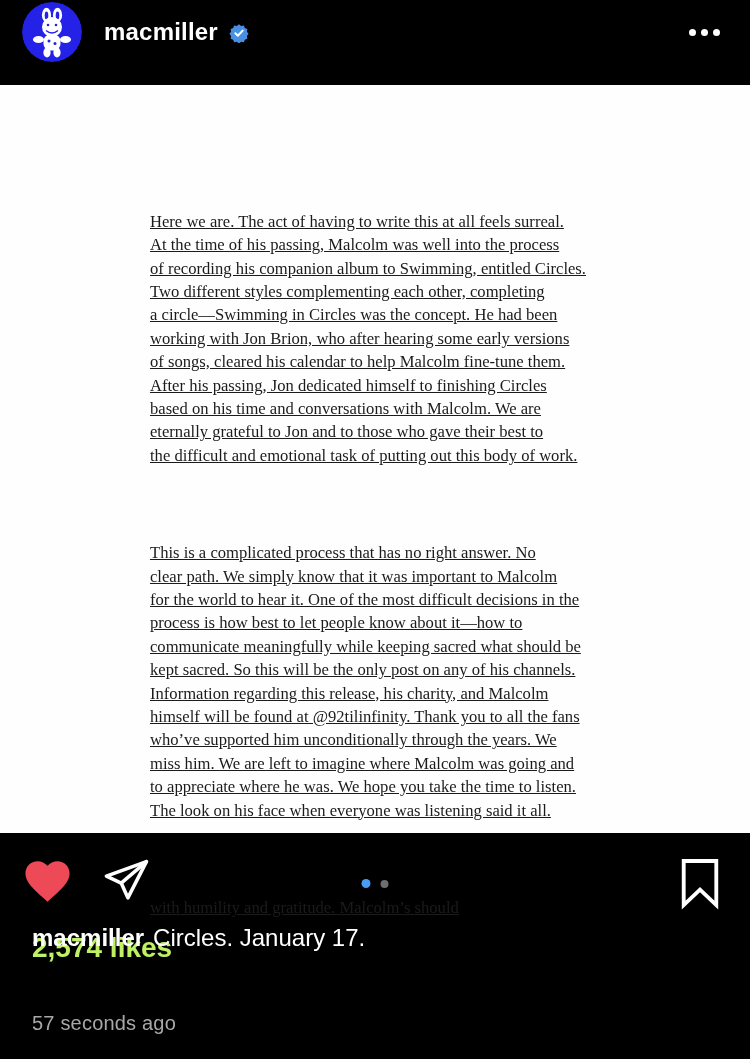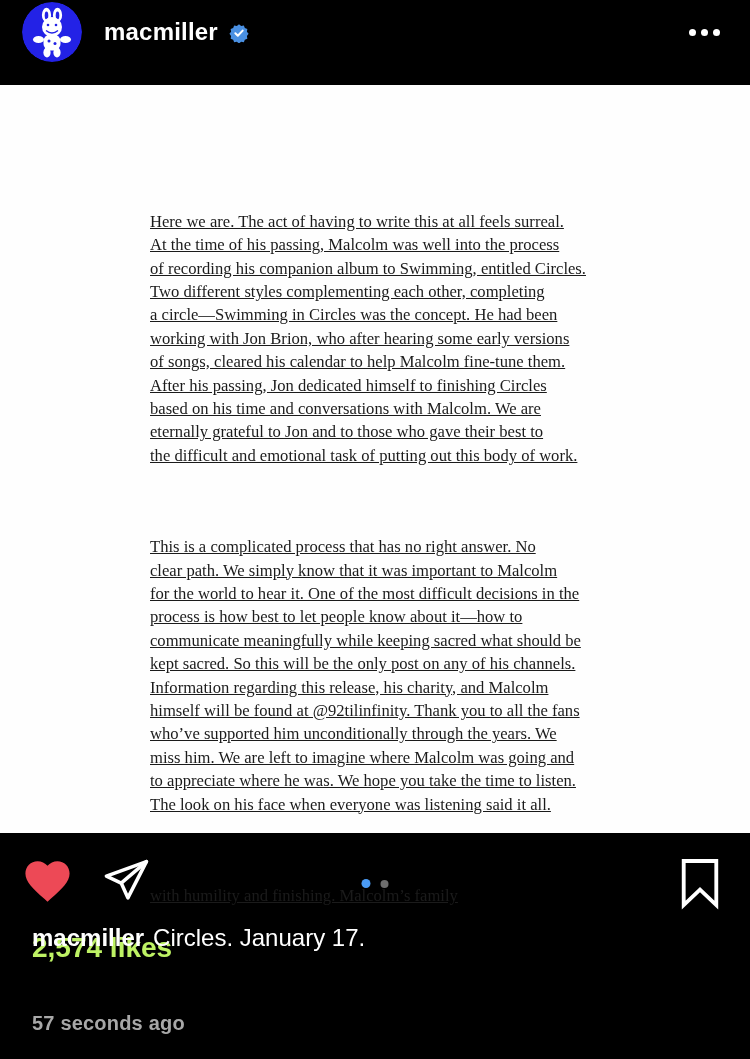--- a/index.html
+++ b/index.html
@@ -16,39 +16,39 @@
   .verified { display: inline-flex; align-items: center; justify-content: center; width: 20px; height: 20px; margin-left: 11px; margin-top: 2px; }
   .more-btn { position: absolute; right: 26px; top: 22px; height: 20px; display: flex; align-items: center; gap: 5px; background: none; border: none; cursor: pointer; padding: 4px; }
   .more-dot { width: 7px; height: 7px; border-radius: 50%; background: #fff; }
 
   
   .post-image { position: absolute; left: 0; top: 85px; width: 750px; height: 748px; background: #fefefe; }
   .letter { position: absolute; left: 150px; top: 78px; color: #1b1b1b;
             font-family: "Liberation Serif", "DejaVu Serif", serif;
             font-size: 16.6px; line-height: 23.4px; white-space: pre; }
   .letter p { margin: 0; text-decoration: underline; }
-  .letter p + p { margin-top: 21px; }
+  .letter p + p { margin-top: 27px; }
 
   
   .action-bar { position: absolute; left: 0; top: 833px; width: 750px; height: 80px; }
   .icon-btn { position: absolute; background: none; border: none; cursor: pointer; padding: 0; line-height: 0; }
   .like-btn   { left: 21px;  top: 22px; }
   .share-btn  { left: 100px; top: 24px; }
   .save-btn   { right: 27px; top: 23px; }
 
   .carousel { position: absolute; left: 50%; top: 46px; transform: translateX(-50%); display: flex; align-items: center; gap: 10px; }
   .carousel .dot { border-radius: 50%; }
   .carousel .dot.active   { width: 9px; height: 9px; background: #4a9bf5; }
   .carousel .dot.inactive { width: 8px; height: 8px; background: #6e6e6e; }
 
   
   .likes { position: absolute; left: 32px; top: 932px; color: #bef264; font-size: 28px; font-weight: 700; cursor: pointer; }
   .caption { position: absolute; left: 32px; top: 924px; color: #fff; font-size: 24px; font-weight: 400; }
   .caption .caption-user { font-weight: 700; margin-right: 9px; cursor: pointer; }
-  .timestamp { position: absolute; left: 32px; top: 1012px; color: #a8a8a8; font-size: 20px; letter-spacing: 0.2px; font-weight: bold; }
+  .timestamp { position: absolute; left: 32px; top: 1012px; color: #a8a8a8; font-size: 20px; letter-spacing: 0.2px; }
 </style>
 </head>
 <body>
 
 <div class="screen">
 
   <header class="post-header">
     <div class="avatar">
       <svg width="60" height="60" viewBox="0 0 60 60">
         <circle cx="30" cy="30" r="30" fill="#2322e6"></circle>
@@ -103,21 +103,21 @@
 for the world to hear it. One of the most difficult decisions in the
 process is how best to let people know about it—how to
 communicate meaningfully while keeping sacred what should be
 kept sacred. So this will be the only post on any of his channels.
 Information regarding this release, his charity, and Malcolm
 himself will be found at @92tilinfinity. Thank you to all the fans
 who’ve supported him unconditionally through the years. We
 miss him. We are left to imagine where Malcolm was going and
 to appreciate where he was. We hope you take the time to listen.
 The look on his face when everyone was listening said it all.</p>
-      <p>with humility and finishing. Malcolm’s family</p>
+      <p>with humility and gratitude. Malcolm’s should</p>
     </div>
   </div>
 
   <div class="action-bar">
     <button class="icon-btn like-btn" aria-label="Unlike">
       <svg width="53" height="50" viewBox="0 0 24 22">
         <path fill="#ed4956" d="M12 20.85l-1.45-1.32C5.4 14.86 2 11.78 2 8 2 4.92 4.42 2.5 7.5 2.5c1.74 0 3.41.81 4.5 2.09C13.09 3.31 14.76 2.5 16.5 2.5 19.58 2.5 22 4.92 22 8c0 3.78-3.4 6.86-8.55 11.54L12 20.85z"></path>
       </svg>
     </button>
     <button class="icon-btn share-btn" aria-label="Share">

